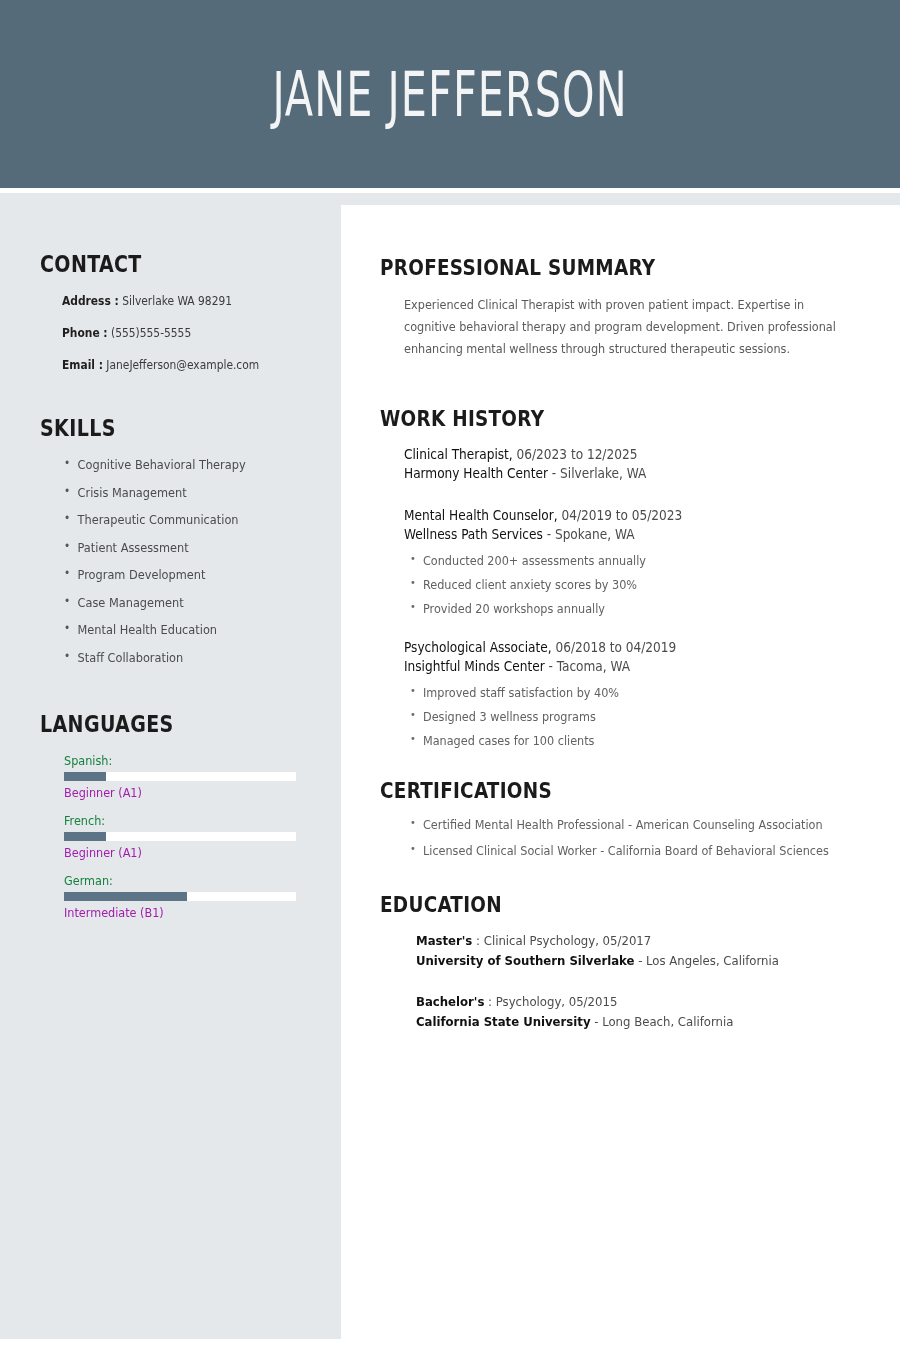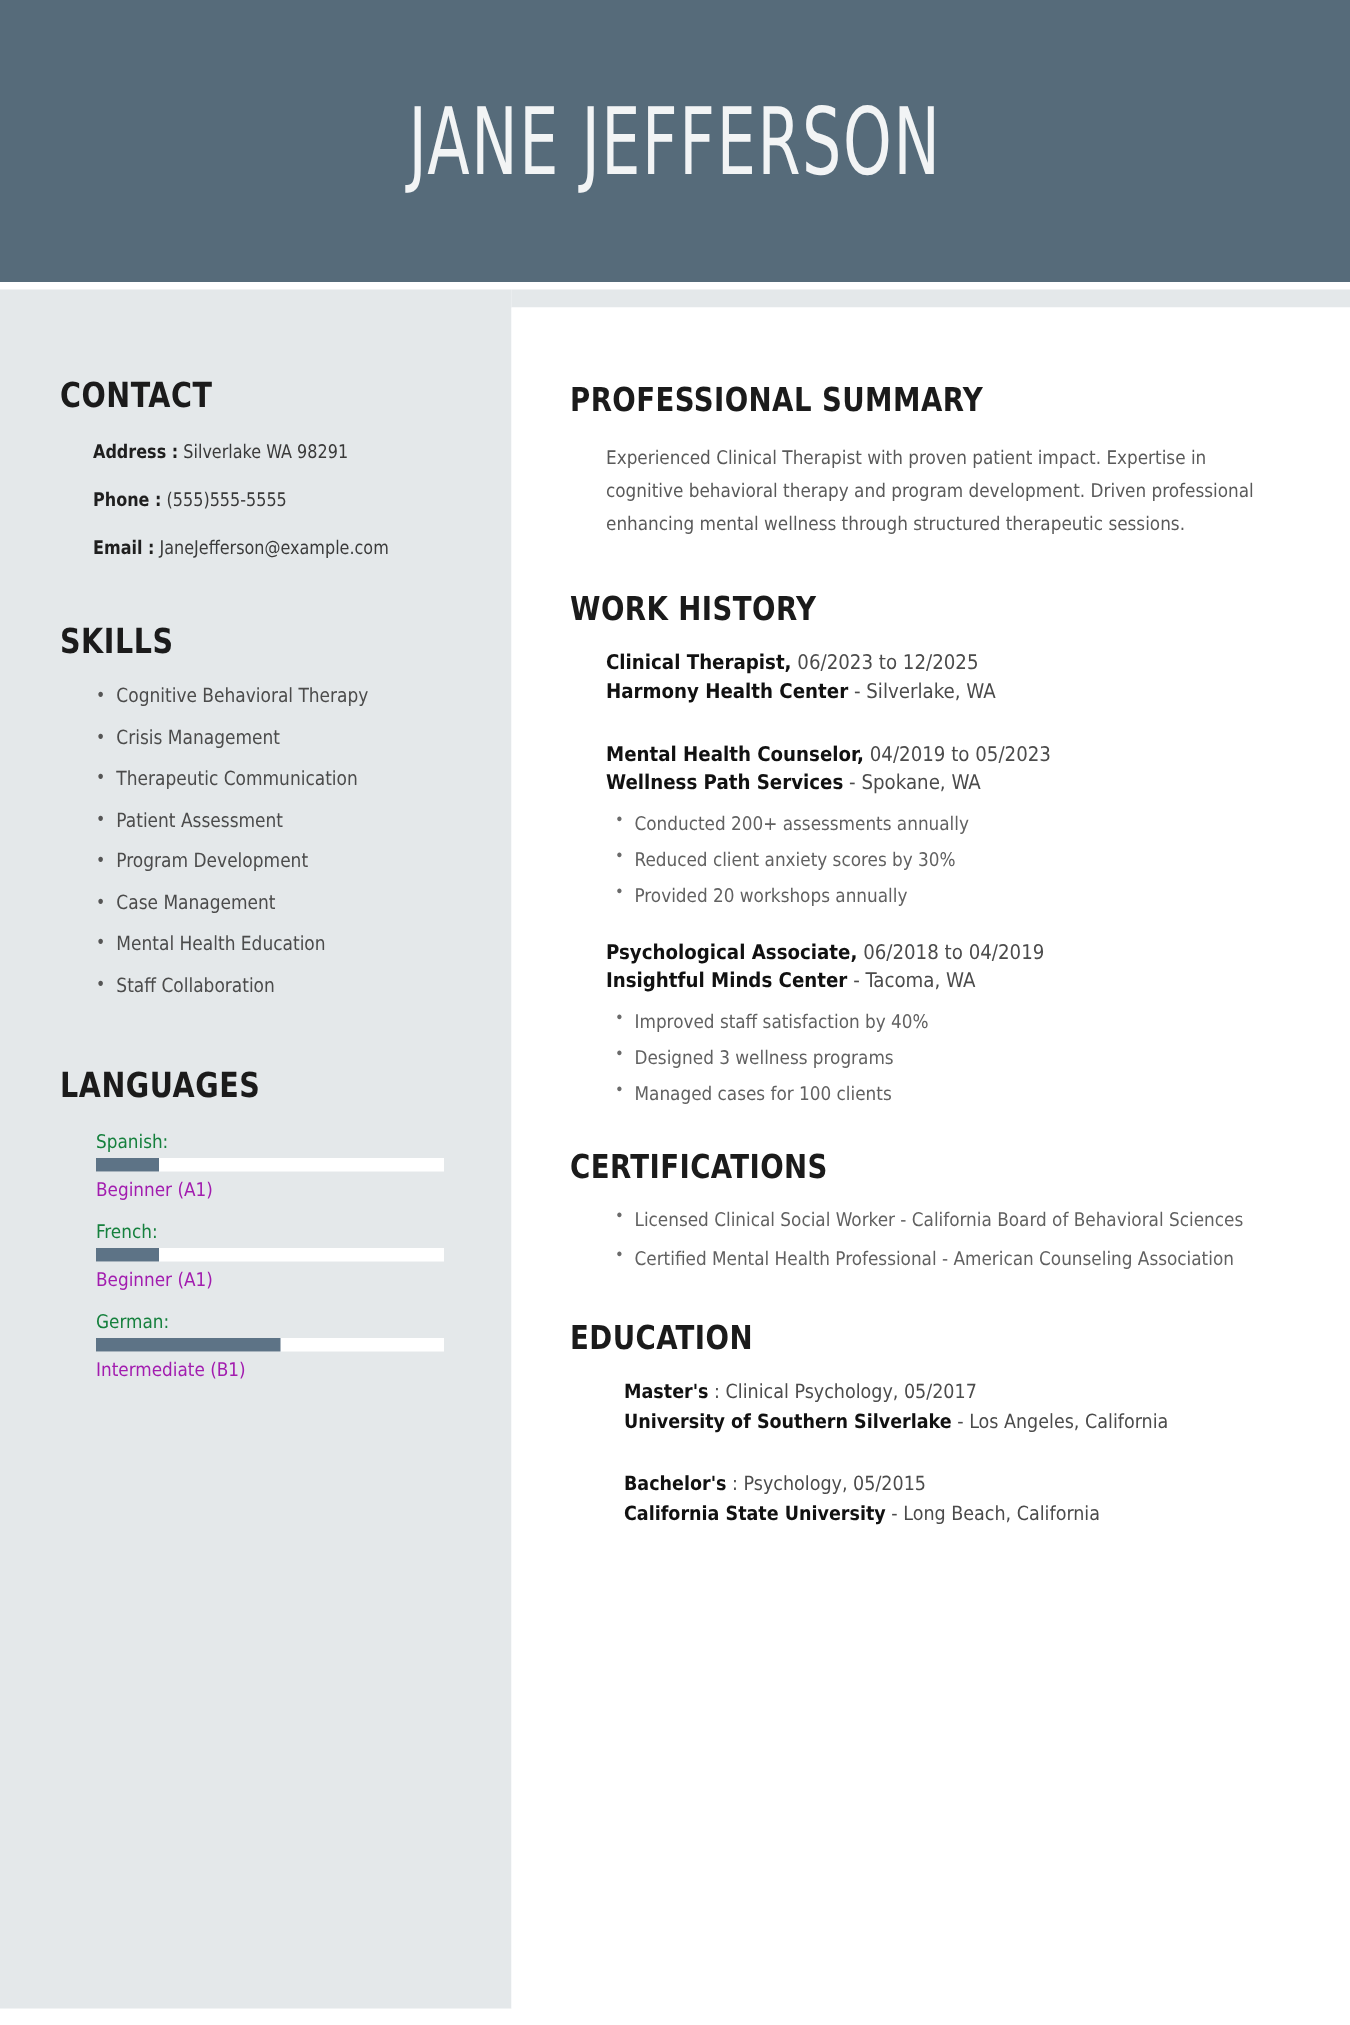--- a/index.html
+++ b/index.html
@@ -162,21 +162,21 @@
   .main-heading {
     font-family: "DejaVu Sans Condensed", "Liberation Sans Narrow", "Liberation Sans", sans-serif;
     font-size: 22px;
     font-weight: 700;
     color: #1b1b1b;
     letter-spacing: 0.3px;
     transform: scaleX(0.93);
     transform-origin: left center;
     margin-bottom: 14px;
   }
-  .sec-summary { margin-bottom: 34px; }
+  .sec-summary { margin-bottom: 46px; }
   .sec-work { margin-bottom: 30px; }
   .sec-certs { margin-bottom: 34px; }
 
   .summary-text {
     margin-left: 24px;
     font-size: 12.5px;
     line-height: 1.75;
     color: #5a5a5a;
     font-family: "DejaVu Sans Condensed", "Liberation Sans Narrow", "Liberation Sans", sans-serif;
     max-width: 440px;
@@ -184,21 +184,21 @@
 
   .job { margin-left: 24px; margin-bottom: 22px; }
   .job:last-child { margin-bottom: 0; }
   .job-line {
     font-size: 13.5px;
     color: #4b4b4b;
     line-height: 1.45;
     font-family: "DejaVu Sans Condensed", "Liberation Sans Narrow", "Liberation Sans", sans-serif;
     white-space: nowrap;
   }
-  .job-line b { font-weight: 700; color: #111111; }
+  .job-line b { font-weight: 400; color: #111111; }
   .job-bullets { list-style: none; margin-top: 8px; margin-left: 6px; }
   .job-bullets li {
     position: relative;
     font-size: 12.5px;
     color: #616161;
     padding-left: 13px;
     margin-bottom: 9px;
     font-family: "DejaVu Sans Condensed", "Liberation Sans Narrow", "Liberation Sans", sans-serif;
     white-space: nowrap;
   }
@@ -357,22 +357,22 @@
               <li>Improved staff satisfaction by 40%</li>
               <li>Designed 3 wellness programs</li>
               <li>Managed cases for 100 clients</li>
             </ul>
           </div>
         </div>
 
         <div class="sec-certs">
           <div class="main-heading">CERTIFICATIONS</div>
           <ul class="cert-list">
+            <li>Certified Mental Health Professional - American Counseling Association</li>
             <li>Licensed Clinical Social Worker - California Board of Behavioral Sciences</li>
-            <li>Certified Mental Health Professional - American Counseling Association</li>
           </ul>
         </div>
 
         <div class="sec-education">
           <div class="main-heading">EDUCATION</div>
 
           <div class="edu">
             <div class="edu-line">
               <b>Master's</b><span> : Clinical Psychology, 05/2017</span>
             </div>

